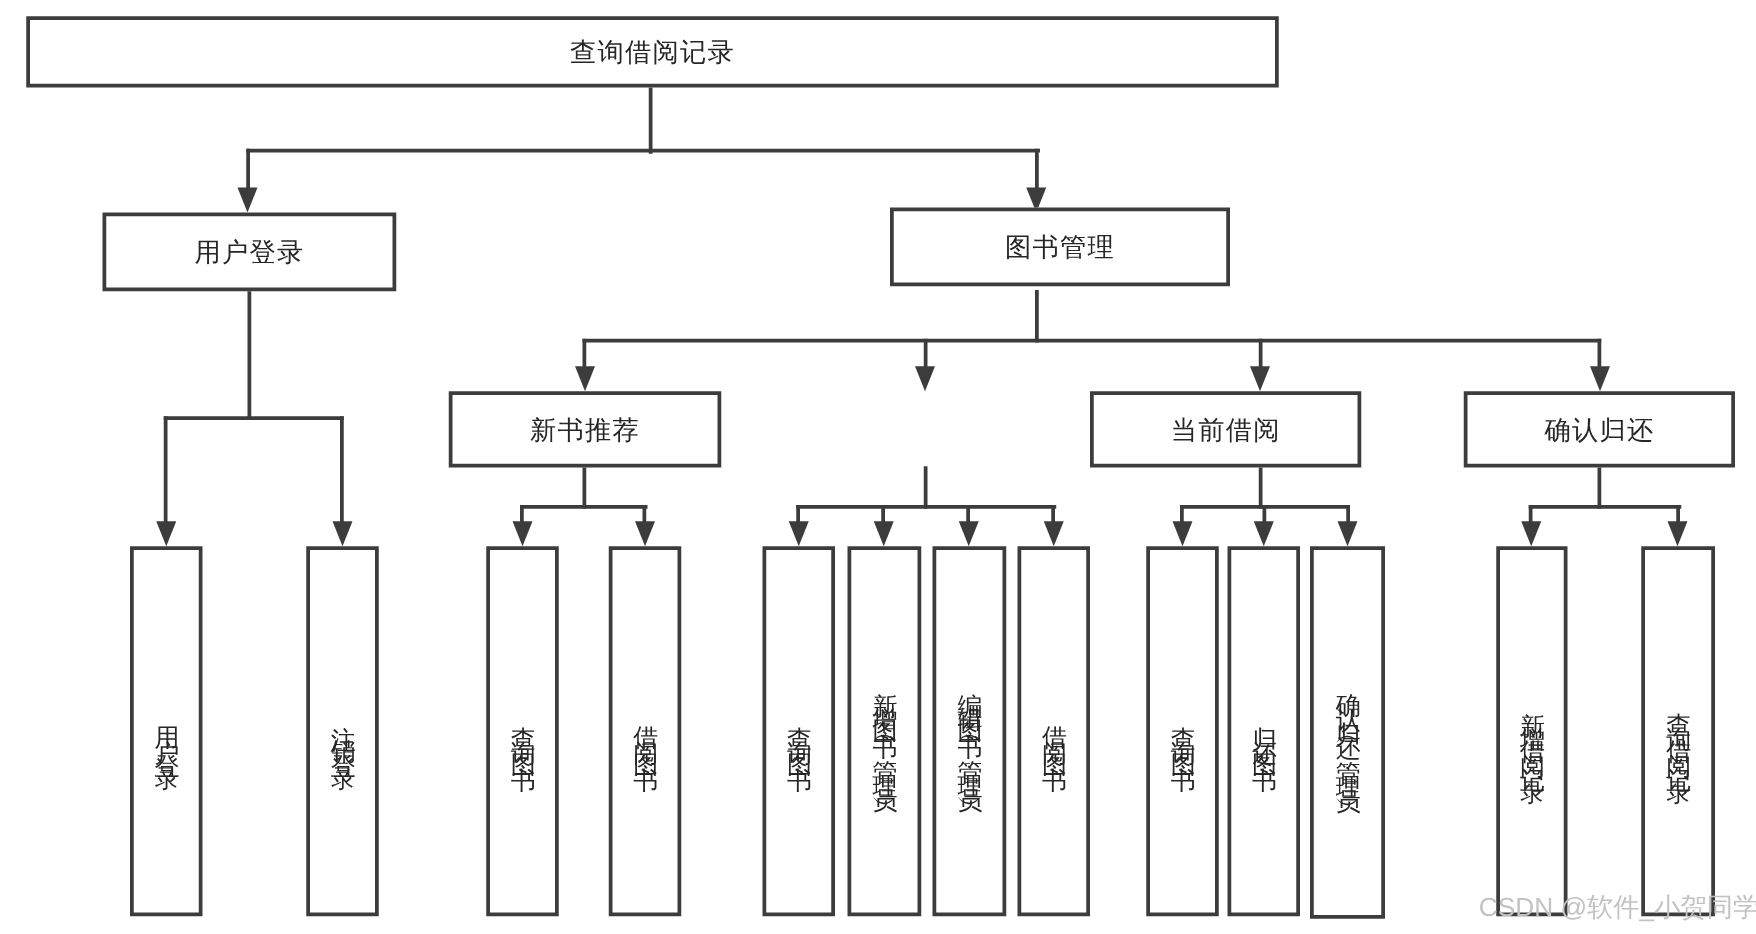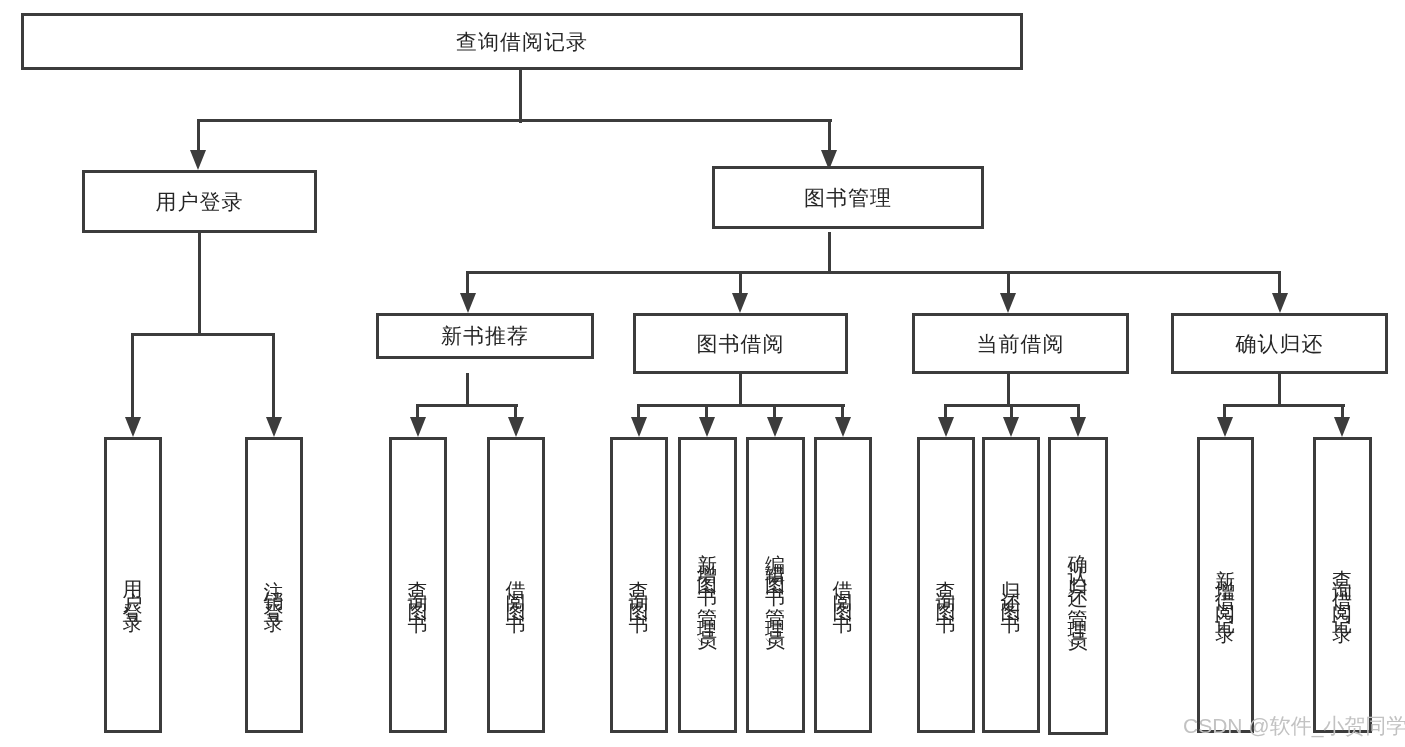--- a/index.html
+++ b/index.html
@@ -94,23 +94,22 @@
   <div class="hline" style="left:466px;top:271px;width:815px;"></div>
   <div class="vline" style="left:466px;top:271px;height:26px;"></div>
   <div class="vline" style="left:739px;top:271px;height:26px;"></div>
   <div class="vline" style="left:1007px;top:271px;height:26px;"></div>
   <div class="vline" style="left:1278px;top:271px;height:26px;"></div>
   <div class="arrow" style="left:460px;top:293px;"></div>
   <div class="arrow" style="left:732px;top:293px;"></div>
   <div class="arrow" style="left:1000px;top:293px;"></div>
   <div class="arrow" style="left:1272px;top:293px;"></div>
 
-  <div class="box" style="left:359px;top:313px;width:218px;height:46px;margin-left:17px;">新书推荐</div>
-  <div class="box" style="left:633px;top:313px;width:215px;height:61px;">图书借阅</div>
-  <div class="box" style="left:912px;top:313px;width:217px;height:61px;">当前借阅</div>
+  <div class="box" style="left:359px;top:313px;width:218px;height:61px;">新书推荐</div>
+  <div class="box" style="left:872px;top:313px;width:217px;height:61px;">当前借阅</div>
   <div class="box" style="left:1171px;top:313px;width:217px;height:61px;">确认归还</div>
 
   <div class="vline" style="left:466px;top:373px;height:34px;"></div>
   <div class="hline" style="left:416px;top:404px;width:102px;"></div>
   <div class="vline" style="left:416px;top:404px;height:15px;"></div>
   <div class="vline" style="left:514px;top:404px;height:15px;"></div>
   <div class="arrow" style="left:410px;top:417px;"></div>
   <div class="arrow" style="left:508px;top:417px;"></div>
 
   <div class="vline" style="left:739px;top:373px;height:34px;"></div>

